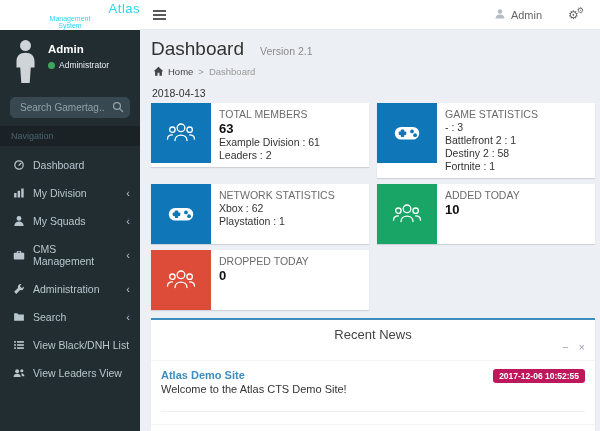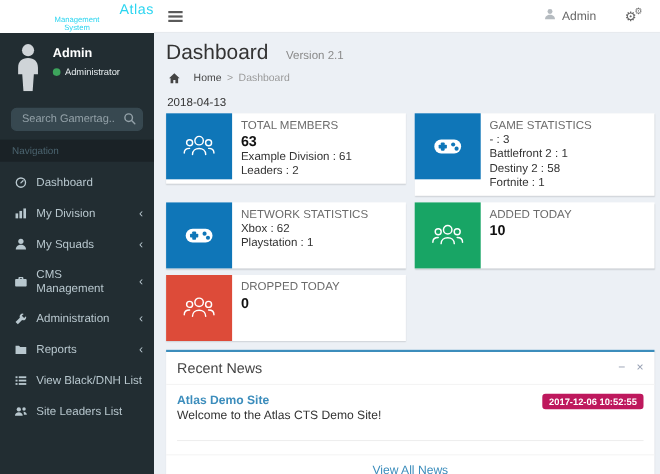--- a/index.html
+++ b/index.html
@@ -43,37 +43,37 @@
   .nav-item svg { flex:0 0 12px; }
   .nav-item .chev { margin-left:auto; font-size:11px; line-height:1; color:#b8c7ce; }
   .chev::before { content:"\2039"; }
 
   
   .content { flex:1; background:#ecf0f5; padding:5px 5px 0 11px; overflow:hidden; }
   .page-head { margin:3px 0 2px; }
   .page-title { font-size:19px; font-weight:normal; color:#333; display:inline; }
   .page-version { font-size:10.5px; color:#8a8a8a; margin-left:16px; }
   .breadcrumb { margin:6px 0 10px 2px; font-size:9.5px; color:#999; display:flex; align-items:center; gap:5px; }
-  .crumb-home { color:#444; display:flex; align-items:center; gap:12px; cursor:pointer; }
+  .crumb-home { color:#444; display:flex; align-items:center; gap:4px; cursor:pointer; }
   .date-line { font-size:10.5px; color:#333; margin:0 0 4px 1px; }
 
   .grid { display:grid; grid-template-columns:1fr 1fr; gap:6px 8px; align-items:start; }
   .card { background:#fff; display:flex; align-items:flex-start; min-height:60px; box-shadow:0 1px 1px rgba(0,0,0,.12); }
   .stat-icon { width:60px; height:60px; flex:0 0 60px; display:flex; align-items:center; justify-content:center; }
   .bg-blue { background:#0f76b8; }
   .bg-green { background:#18a565; }
   .bg-red { background:#dd4b39; }
   .stat-body { padding:5px 8px; line-height:13px; }
   .stat-title { color:#6b6b6b; font-size:10.5px; }
   .stat-value { font-size:13px; font-weight:bold; color:#111; line-height:15px; }
   .stat-line { font-size:10.5px; color:#333; }
 
   
   .panel { grid-column:1 / -1; background:#fff; border-top:2px solid #3c8dbc; box-shadow:0 1px 1px rgba(0,0,0,.12); margin-top:2px; }
-  .panel-head { display:flex; align-items:center; padding:7px 10px; border-bottom:1px solid #f4f4f4; }
+  .panel-head { display:flex; align-items:center; padding:7px 10px; border-bottom:1px solid #f4f4f4;flex-direction:column; }
   .panel-title { font-size:13px; color:#444; }
   .panel-tools { margin-left:auto; display:flex; gap:10px; }
   .panel-tool { color:#97a0b3; font-size:11px; cursor:pointer; line-height:1; }
   .panel-body { padding:8px 10px 0; }
   .news-row { display:flex; align-items:flex-start; }
   .news-title { color:#3c8dbc; font-weight:bold; font-size:11px; cursor:pointer; }
   .news-badge { margin-left:auto; background:#be185d; color:#fff; font-size:8.5px; font-weight:bold; padding:2px 6px; border-radius:3px; }
   .news-text { font-size:11px; color:#333; margin-top:0; }
   .news-divider { border:none; border-top:1px solid #eee; margin:16px 0 0; }
   .panel-footer { border-top:1px solid #f4f4f4; margin-top:12px; padding:8px 0 9px; text-align:center; }
@@ -181,42 +181,42 @@
           <svg viewBox="0 0 16 16" width="12" height="12" fill="#b8c7ce">
               <path d="M14.2 4.6a3.6 3.6 0 0 1-4.7 4.7L4.3 14.5 1.5 11.7l5.2-5.2a3.6 3.6 0 0 1 4.7-4.7L9.1 4.1l2.8 2.8z"></path>
             </svg>
           <span>Administration</span>
           <span class="chev"></span>
         </li>
         <li class="nav-item">
           <svg viewBox="0 0 16 16" width="12" height="12" fill="#b8c7ce">
               <path d="M1.5 3h4.2l1.5 1.6h7.3V13h-13z"></path>
             </svg>
-          <span>Reports</span>
+          <span>Search</span>
           <span class="chev"></span>
         </li>
         <li class="nav-item">
           <svg viewBox="0 0 16 16" width="12" height="12" fill="#b8c7ce">
               <rect x="1.5" y="2.8" width="2.4" height="2.2"></rect>
               <rect x="5.4" y="2.8" width="9.1" height="2.2"></rect>
               <rect x="1.5" y="6.9" width="2.4" height="2.2"></rect>
               <rect x="5.4" y="6.9" width="9.1" height="2.2"></rect>
               <rect x="1.5" y="11" width="2.4" height="2.2"></rect>
               <rect x="5.4" y="11" width="9.1" height="2.2"></rect>
             </svg>
           <span>View Black/DNH List</span>
         </li>
         <li class="nav-item">
           <svg viewBox="0 0 16 16" width="12" height="12" fill="#b8c7ce">
               <circle cx="5.5" cy="5.6" r="2.6"></circle>
               <path d="M.8 13.2c0-2.6 2.1-4.2 4.7-4.2s4.7 1.6 4.7 4.2z"></path>
               <circle cx="11.8" cy="5" r="2.1"></circle>
               <path d="M11.3 8.4c2.3.2 3.9 1.7 3.9 3.8h-3.5z"></path>
             </svg>
-          <span>Site Leaders List</span>
+          <span>View Leaders View</span>
         </li>
       </ul>
     </div>
 
     <div class="content">
       <div class="page-head">
         <h1 class="page-title">Dashboard</h1><span class="page-version">Version 2.1</span>
       </div>
       <div class="breadcrumb">
         <span class="crumb-home">

